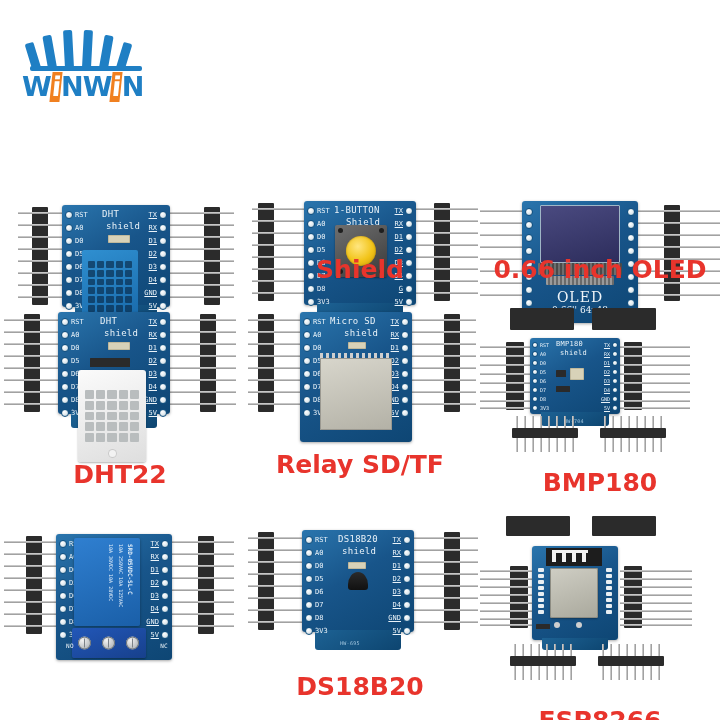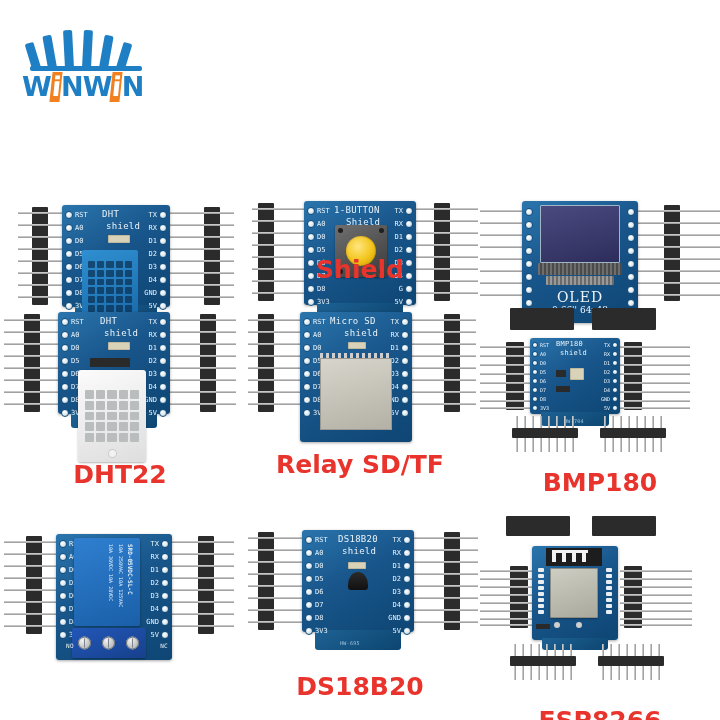--- a/index.html
+++ b/index.html
@@ -71,21 +71,21 @@
     background: radial-gradient(circle at 35% 30%, #ffffff 0%, #dfe9ef 55%, #a9bcc8 100%);
     border: 1px solid #12507f; flex: none;
   }
   .plabel {
     font-family: "DejaVu Sans Mono", monospace; font-size: 7px; color: #eaf3f9;
     line-height: 8px; white-space: nowrap;
   }
   .pads.left .padrow { justify-content: flex-start; }
   .pads.left .plabel { margin-left: 2px; }
   .pads.right .padrow { justify-content: flex-end; }
-  .pads.right .plabel { margin-right: 2px; }
+  .pads.right .plabel { margin-right: 2px; text-decoration: underline; }
 
   
   .hdr-h { position: absolute; }
   .hdr-h .body { position: absolute; background: #2b2b2b; border-radius: 1px; }
   .hdr-h .pin {
     position: absolute; height: 1.5px;
     background: linear-gradient(to bottom,#d9d9d9,#8f8f8f);
   }
   
   .hdr-v { position: absolute; }
@@ -540,20 +540,21 @@
       </div>
 
       <div class="oled-screen" style="left:18px;top:4px;width:80px;height:58px"></div>
       <div class="oled-ribbon" style="left:16px;top:62px;width:84px;height:12px"></div>
       <div class="oled-conn" style="left:24px;top:75px;width:68px;height:9px"></div>
 
       <div class="oled-text" style="top:88px;font-size:14px;letter-spacing:1px">OLED</div>
       <div class="oled-text" style="top:104px;font-size:9px">0.66''  64x48</div>
     </div>
 
+    <div class="caption" style="top:160px;font-size:25px">0.66 inch OLED</div>
   </div>
 
   <div class="cell" style="left:0;top:300px;width:240px;height:200px">
 
     <div class="hdr-h" style="left:4px;top:14px;width:68px;height:98px">
       <div class="body" style="left:20px;top:0;width:16px;height:98px"></div>
       <div class="pin" style="left:0;top:5px;width:68px"></div>
       <div class="pin" style="left:0;top:17px;width:68px"></div>
       <div class="pin" style="left:0;top:29px;width:68px"></div>
       <div class="pin" style="left:0;top:41px;width:68px"></div>

